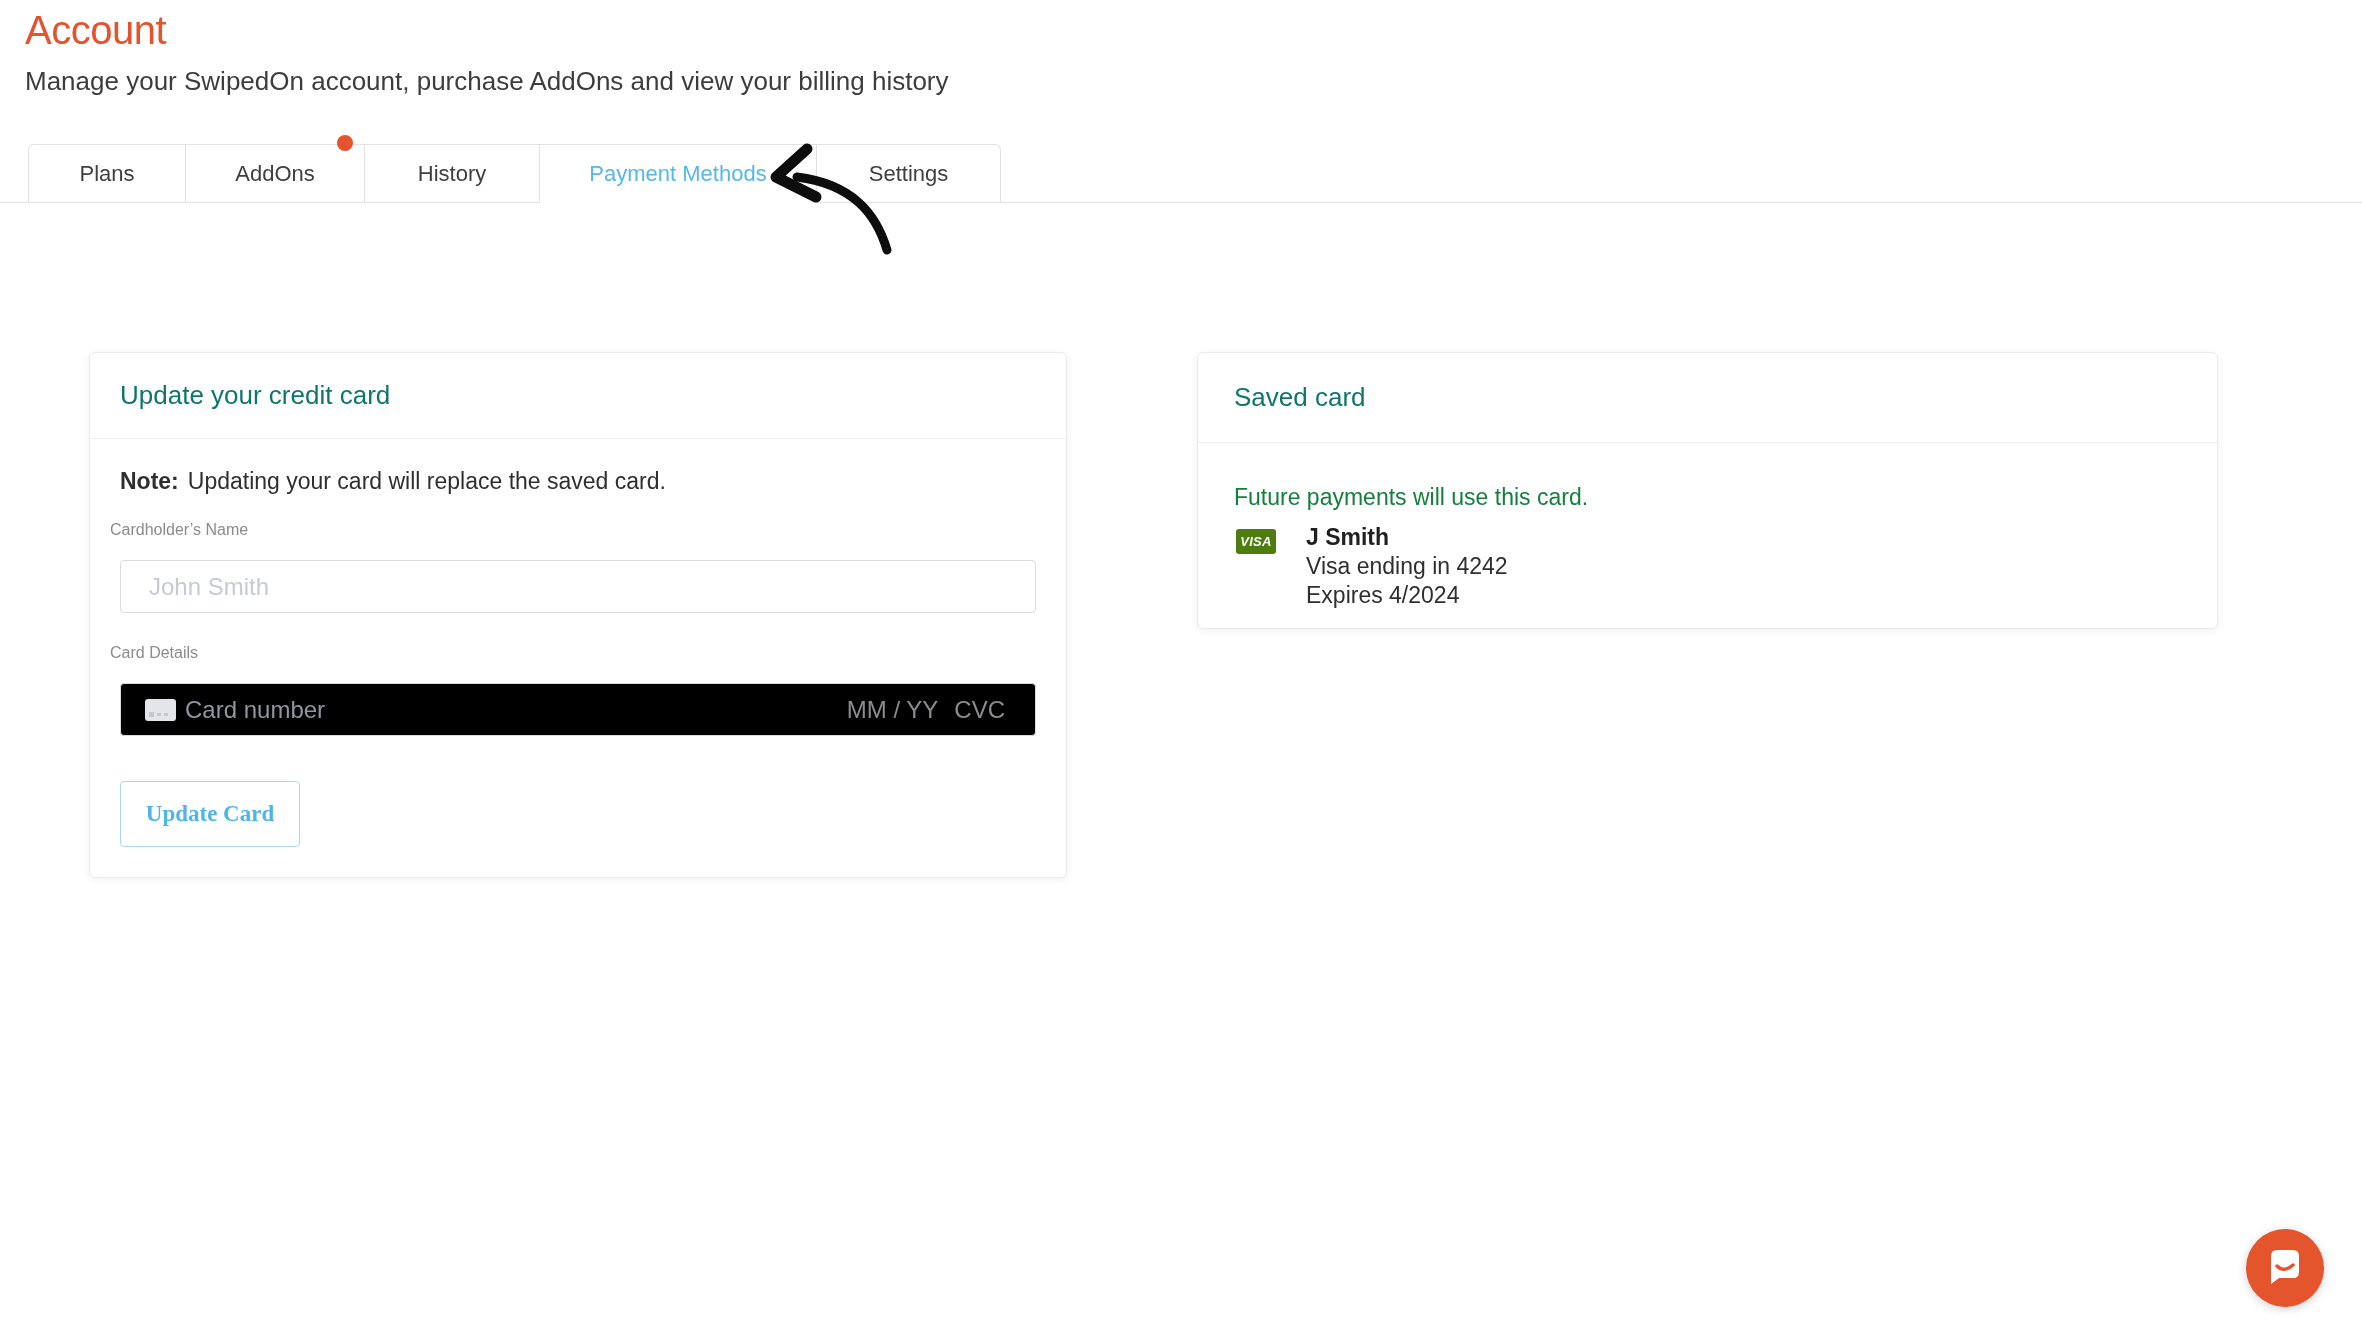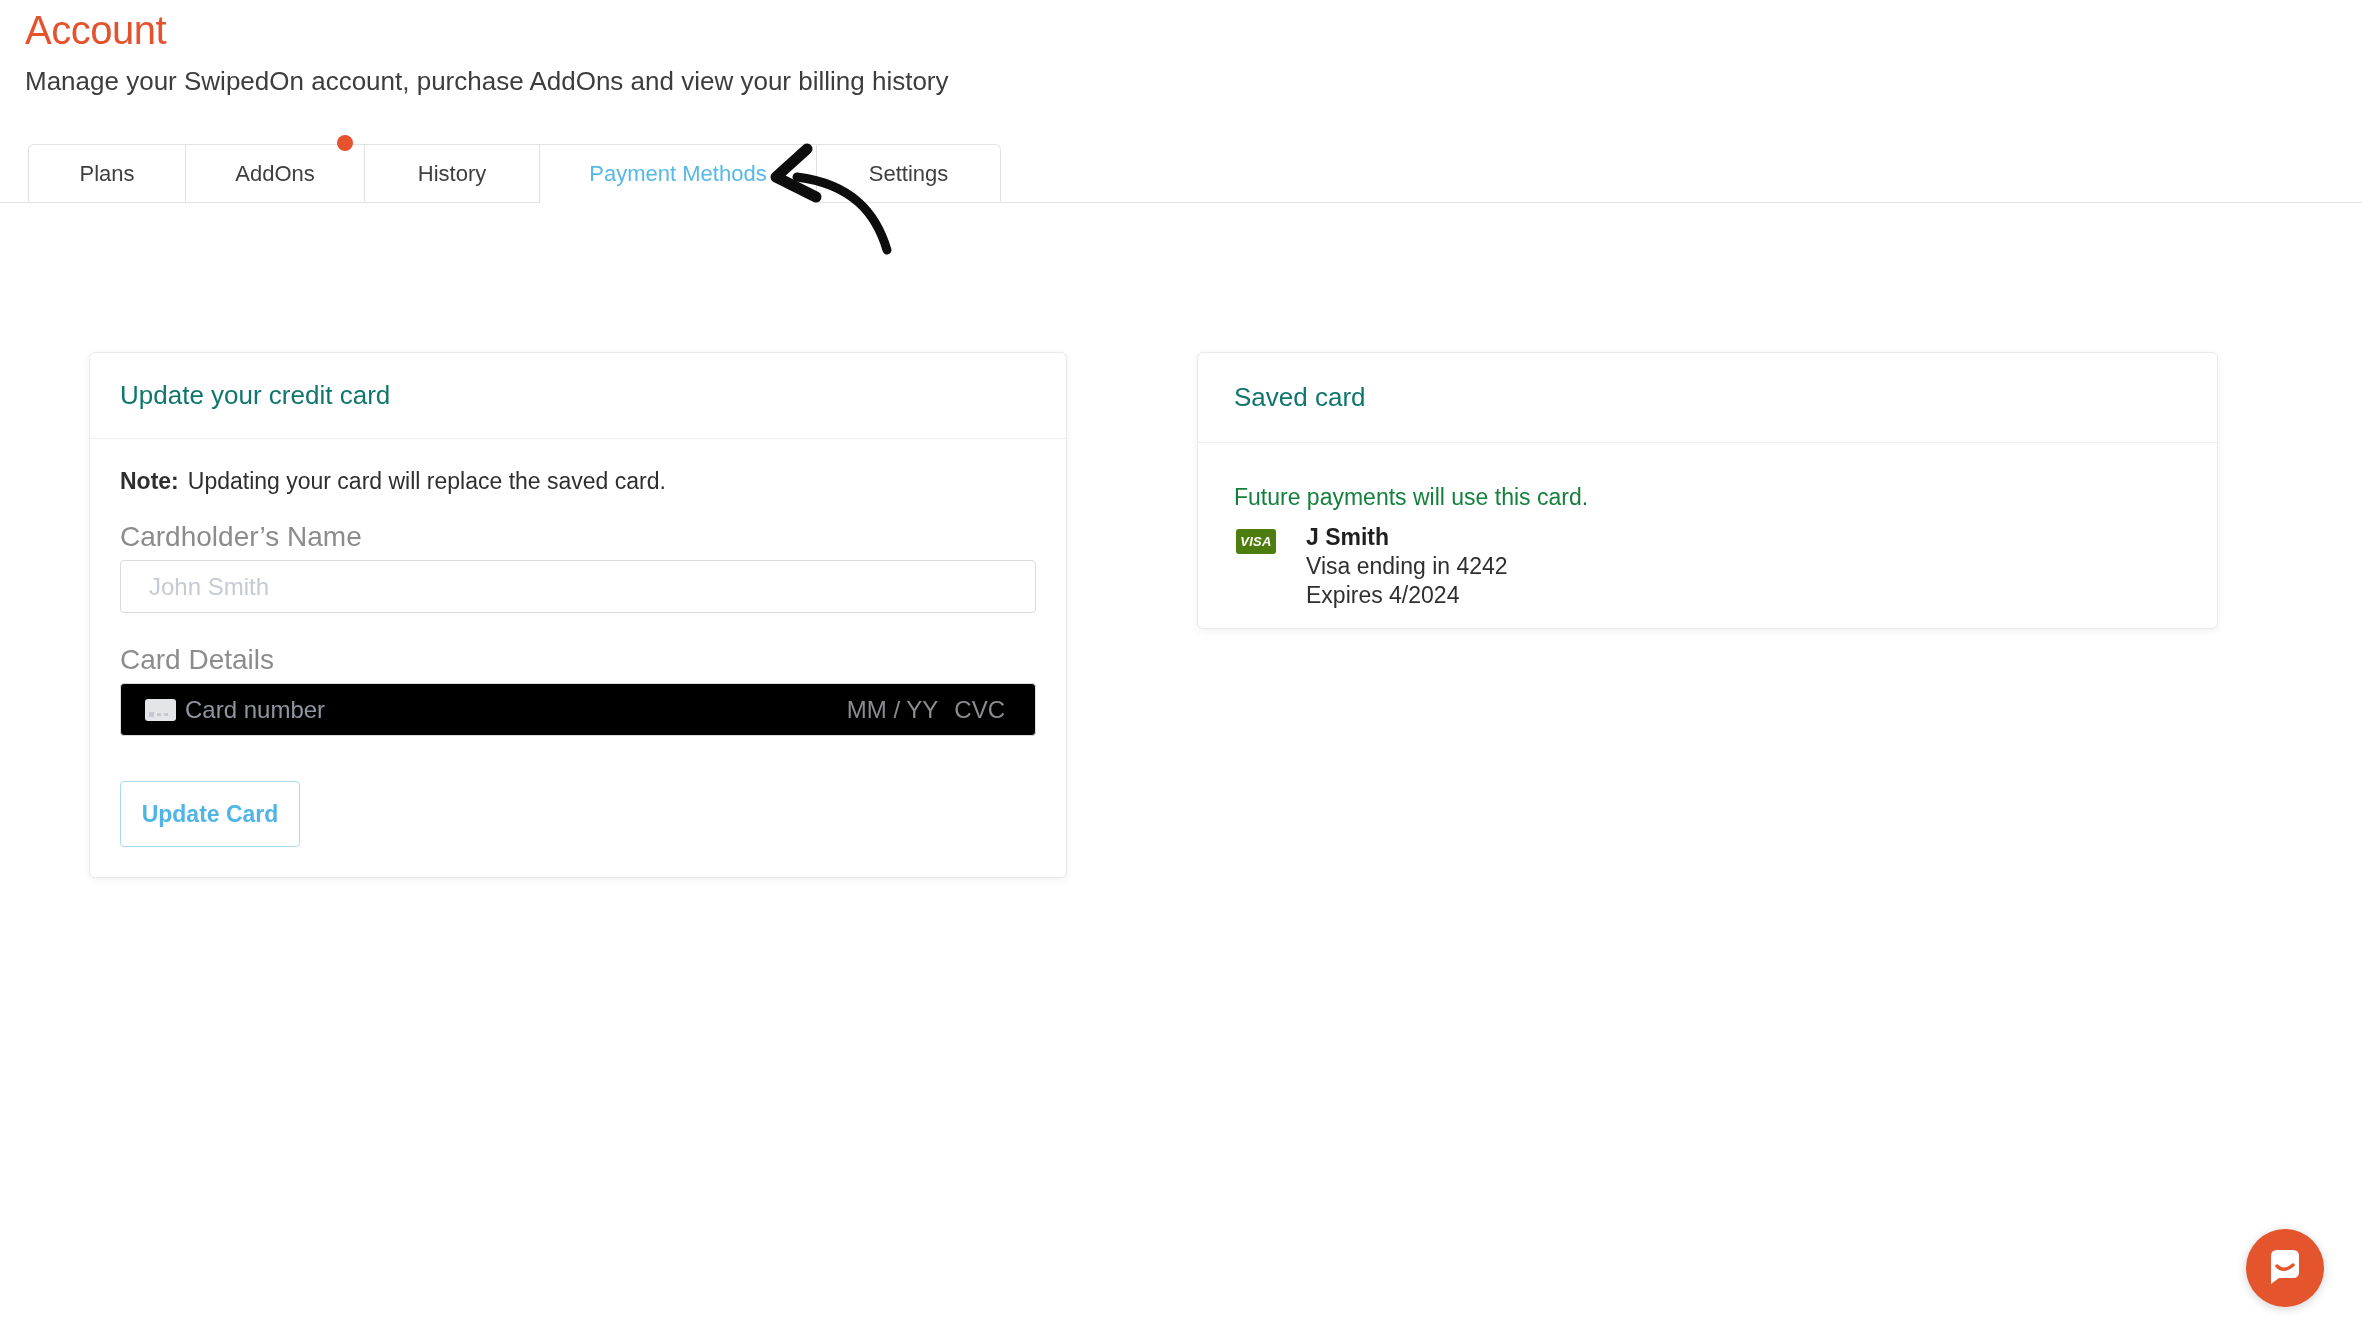--- a/index.html
+++ b/index.html
@@ -32,41 +32,41 @@
   .card-header { position:absolute; left:0; top:0; width:100%; border-bottom:1px solid #eeeeee;
                  display:flex; align-items:center; }
   .card-update .card-header { height:86px; padding-left:30px; }
   .card-saved  .card-header { height:90px; padding-left:36px; }
   .card-heading { font-size:26px; color:#0f766e; }
 
   
   .note-line { position:absolute; left:30px; top:115px; font-size:23px; color:#2f2f2f; }
   .note-label { font-weight:700; }
   .note-text { margin-left:9px; }
-  .field-label { position:absolute; left:30px; font-size:28px; color:#8c8c8c; }
+  .field-label { position:absolute; left:20px; font-size:16px; color:#8c8c8c; }
   .label-cardholder { top:168px; }
   .label-carddetails { top:291px; }
   .text-input { position:absolute; left:30px; width:916px; height:53px; border:1px solid #d9dbe0;
                 border-radius:4px; background:#fff; font-family:"Liberation Sans", sans-serif;
                 font-size:24px; color:#3d3d3d; padding:16px 28px; outline:none; }
   .input-name { top:207px; }
   .text-input::placeholder { color:#c6cad3; opacity:1; }
   .card-number-box { position:absolute; left:30px; top:330px; width:916px; height:53px;
                      border:1px solid #d9dbe0; border-radius:4px; background:#000000;
                      display:flex; align-items:center; padding:0 30px 0 24px; cursor:text; }
   .cc-icon { width:31px; height:22px; background:#e3e5e9; border-radius:3px; position:relative; flex:0 0 auto; }
   .cc-icon::after { content:""; position:absolute; left:4px; bottom:4px; width:5px; height:5px; background:#c3c8d1; }
   .cc-icon::before { content:""; position:absolute; left:12px; bottom:5px; width:14px; height:3px;
                      background:repeating-linear-gradient(90deg,#c3c8d1 0 4px,transparent 4px 7px); }
   .cc-number-ph { font-size:24px; color:#8f95a1; margin-left:9px; }
   .cc-right { margin-left:auto; display:flex; align-items:center; font-size:24px; color:#8b8b90; }
   .cc-cvc-ph { margin-left:16px; }
   .update-btn { position:absolute; left:30px; top:428px; width:180px; height:66px; background:#fff;
                 border:1px solid #a8daf2; border-radius:4px; color:#4fb5e6; font-size:23px;
-                font-family:Liberation Sans, sans-serif; font-weight:700; cursor:pointer; }
+                font-family:Liberation Serif, serif; font-weight:700; cursor:pointer; }
 
   
   .saved-desc { position:absolute; left:36px; top:131px; font-size:23px; color:#15803d; }
   .visa-badge { position:absolute; left:38px; top:176px; width:40px; height:25px; background:#4d7c0f;
                 border-radius:3px; color:#ffffff; font-size:13px; font-weight:700; font-style:italic;
                 display:flex; align-items:center; justify-content:center; letter-spacing:0.3px; }
   .saved-info { position:absolute; left:108px; top:170px; font-size:23px; color:#2f2f2f; line-height:29px; }
   .saved-holder { font-weight:700; color:#1f1f1f; }
 
   

